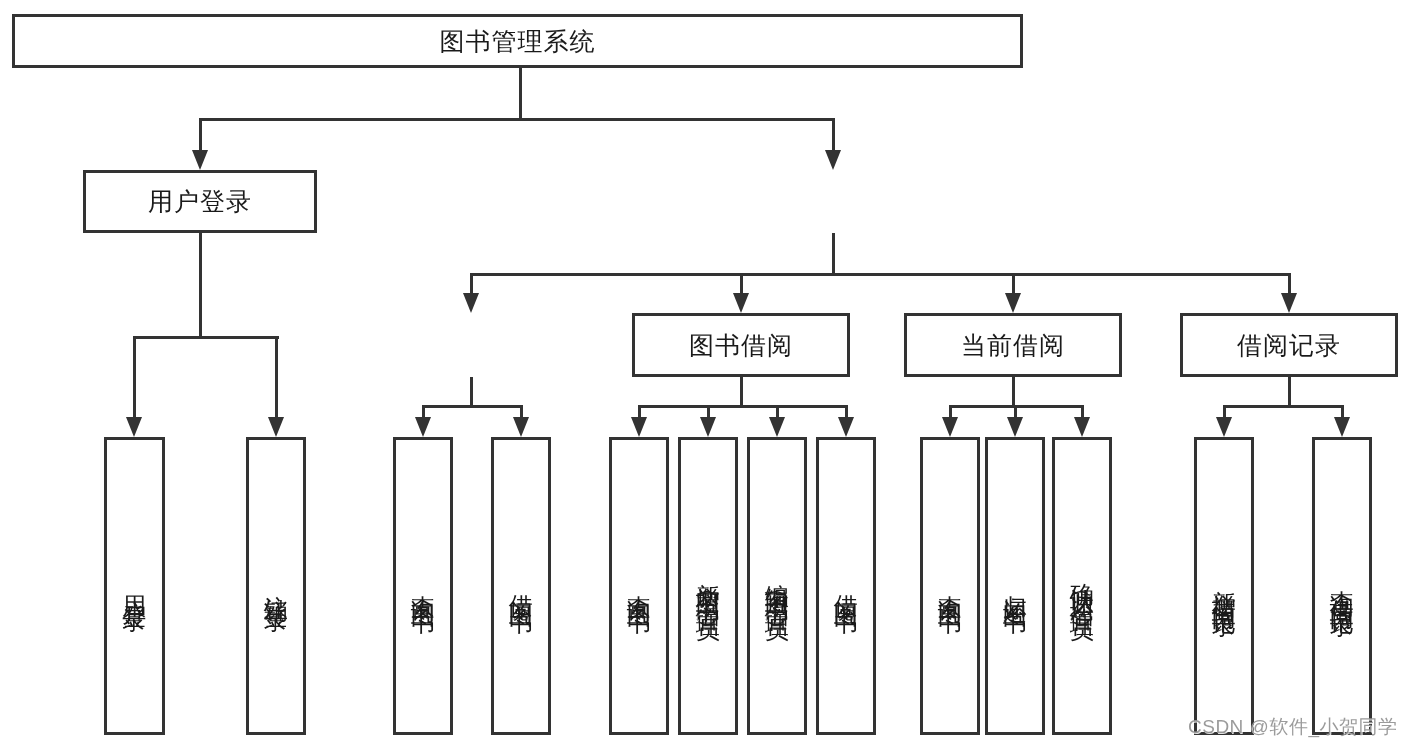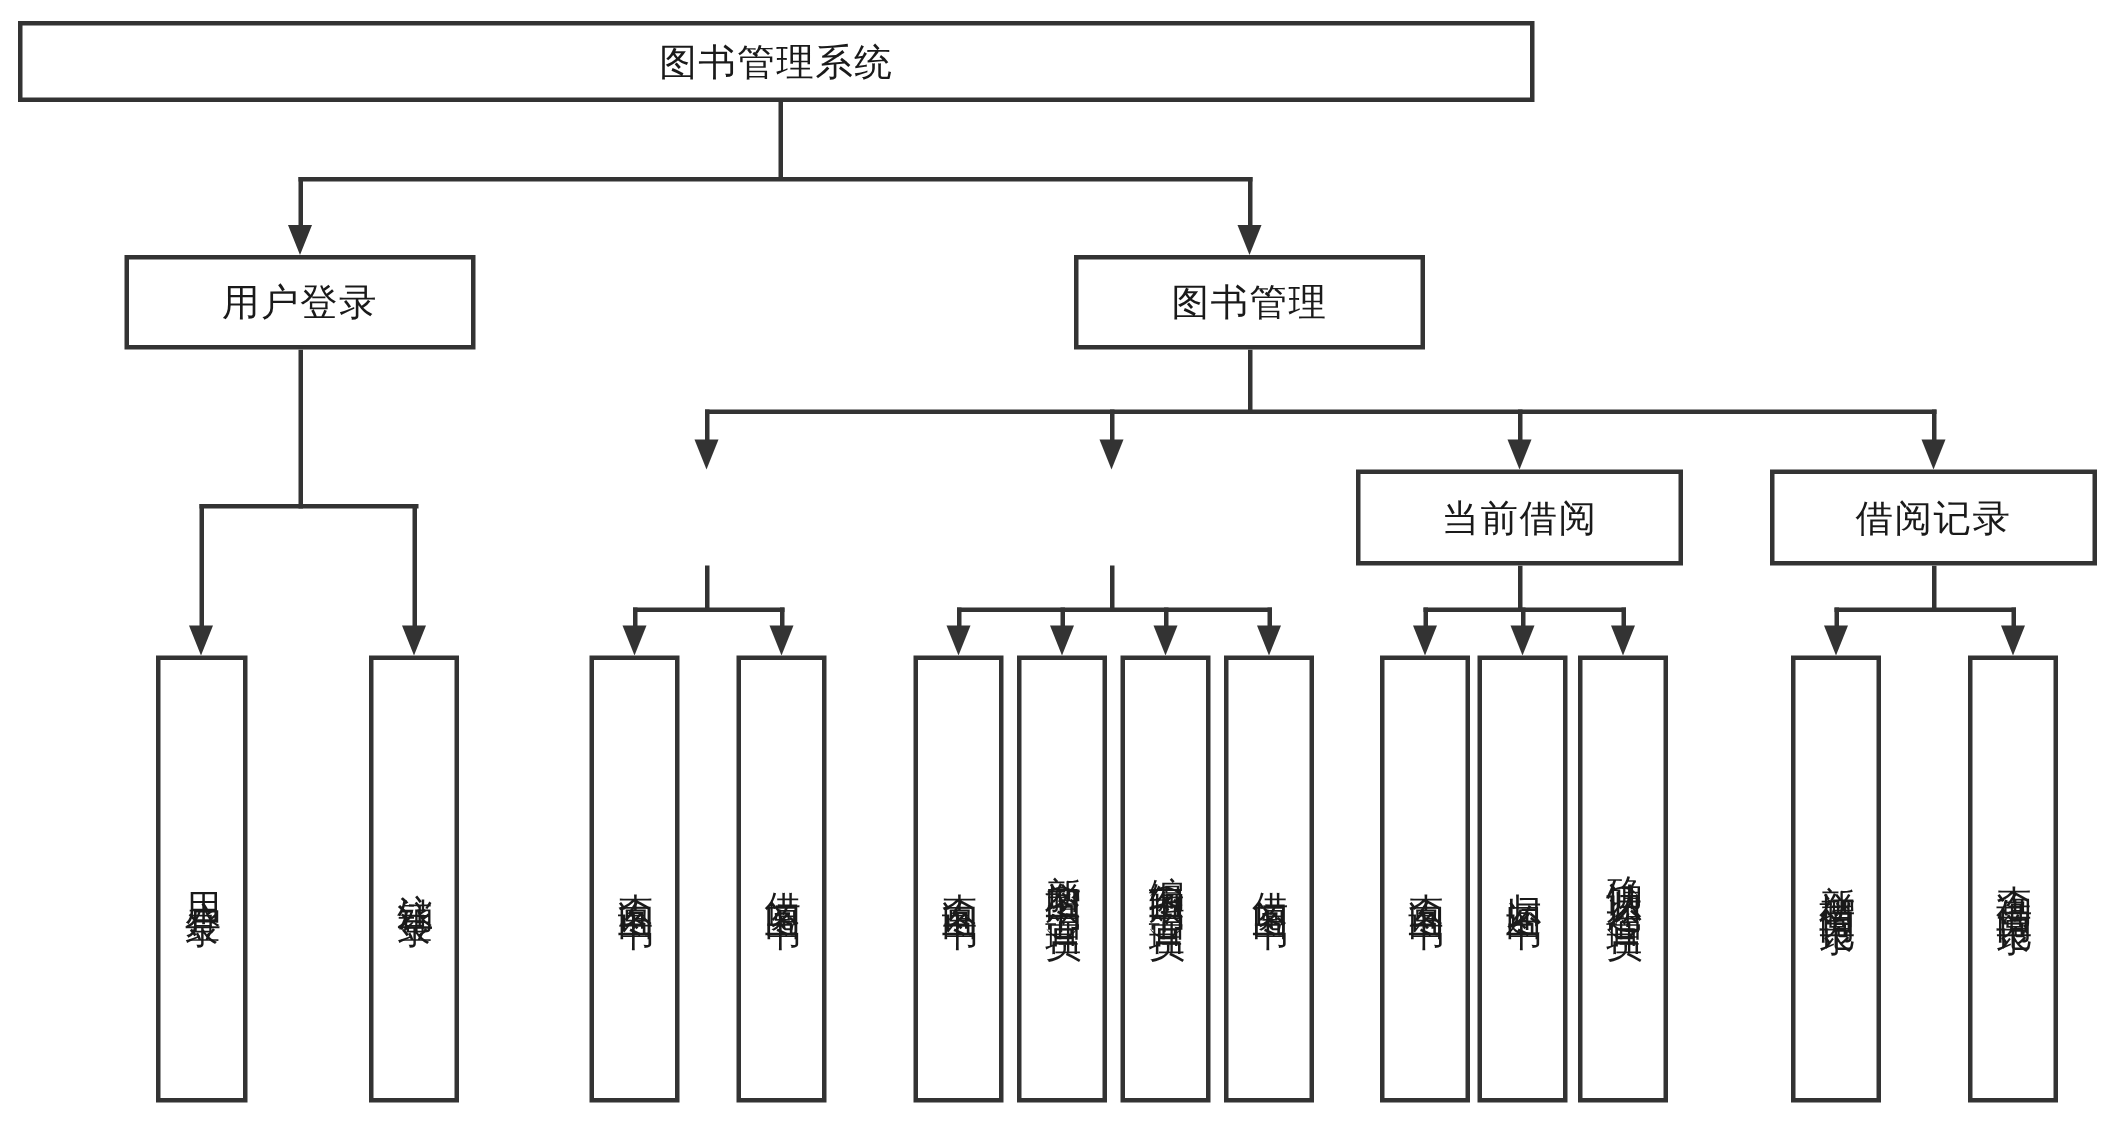--- a/index.html
+++ b/index.html
@@ -60,40 +60,40 @@
   <div class="box h" style="left:12px; top:14px; width:1011px; height:54px;">图书管理系统</div>
 
   <div class="vl" style="left:519px; top:68px; height:50px;"></div>
   <div class="hl" style="left:199px; top:118px; width:636px;"></div>
   <div class="vl" style="left:199px; top:118px; height:35px;"></div>
   <div class="ah" style="left:192px; top:150px;"></div>
   <div class="vl" style="left:832px; top:118px; height:35px;"></div>
   <div class="ah" style="left:825px; top:150px;"></div>
 
   <div class="box h" style="left:83px; top:170px; width:234px; height:63px;">用户登录</div>
-  <div class="box h" style="left:716px; top:170px; width:234px; height:63px;">图书管理</div>
 
   <div class="vl" style="left:199px; top:233px; height:106px;"></div>
   <div class="hl" style="left:133px; top:336px; width:146px;"></div>
   <div class="vl" style="left:133px; top:336px; height:84px;"></div>
   <div class="ah" style="left:126px; top:417px;"></div>
   <div class="vl" style="left:275px; top:336px; height:84px;"></div>
   <div class="ah" style="left:268px; top:417px;"></div>
 
   <div class="vl" style="left:832px; top:233px; height:42px;"></div>
   <div class="hl" style="left:470px; top:273px; width:821px;"></div>
   <div class="vl" style="left:470px; top:273px; height:22px;"></div>
   <div class="ah" style="left:463px; top:293px;"></div>
   <div class="vl" style="left:740px; top:273px; height:22px;"></div>
   <div class="ah" style="left:733px; top:293px;"></div>
   <div class="vl" style="left:1012px; top:273px; height:22px;"></div>
   <div class="ah" style="left:1005px; top:293px;"></div>
   <div class="vl" style="left:1288px; top:273px; height:22px;"></div>
   <div class="ah" style="left:1281px; top:293px;"></div>
 
+  <div class="box h" style="left:632px; top:313px; width:218px; height:64px;">图书借阅</div>
   <div class="box h" style="left:1180px; top:313px; width:218px; height:64px;">借阅记录</div>
   <div class="box h" style="left:904px; top:313px; width:218px; height:64px;">当前借阅</div>
 
   <div class="vl" style="left:470px; top:377px; height:31px;"></div>
   <div class="vl" style="left:740px; top:377px; height:31px;"></div>
   <div class="vl" style="left:1012px; top:377px; height:31px;"></div>
   <div class="vl" style="left:1288px; top:377px; height:31px;"></div>
 
   <div class="hl" style="left:422px; top:405px; width:101px;"></div>
   <div class="hl" style="left:638px; top:405px; width:210px;"></div>
@@ -130,14 +130,15 @@
   <div class="box v" style="left:609px; top:437px; width:60px; height:298px;">查询图书</div>
   <div class="box v" style="left:678px; top:437px; width:60px; height:298px;">新增图书（管理员）</div>
   <div class="box v" style="left:747px; top:437px; width:60px; height:298px;">编辑图书（管理员）</div>
   <div class="box v" style="left:816px; top:437px; width:60px; height:298px;">借阅图书</div>
   <div class="box v" style="left:920px; top:437px; width:60px; height:298px;">查询图书</div>
   <div class="box v" style="left:985px; top:437px; width:60px; height:298px;">归还图书</div>
   <div class="box v" style="left:1052px; top:437px; width:60px; height:298px;">确认归还（管理员）</div>
   <div class="box v" style="left:1194px; top:437px; width:60px; height:298px;">新增借阅记录</div>
   <div class="box v" style="left:1312px; top:437px; width:60px; height:298px;">查询借阅记录</div>
 
+  <div class="watermark">CSDN @软件_小贺同学</div>
 
 </div>
 
 </body></html>

